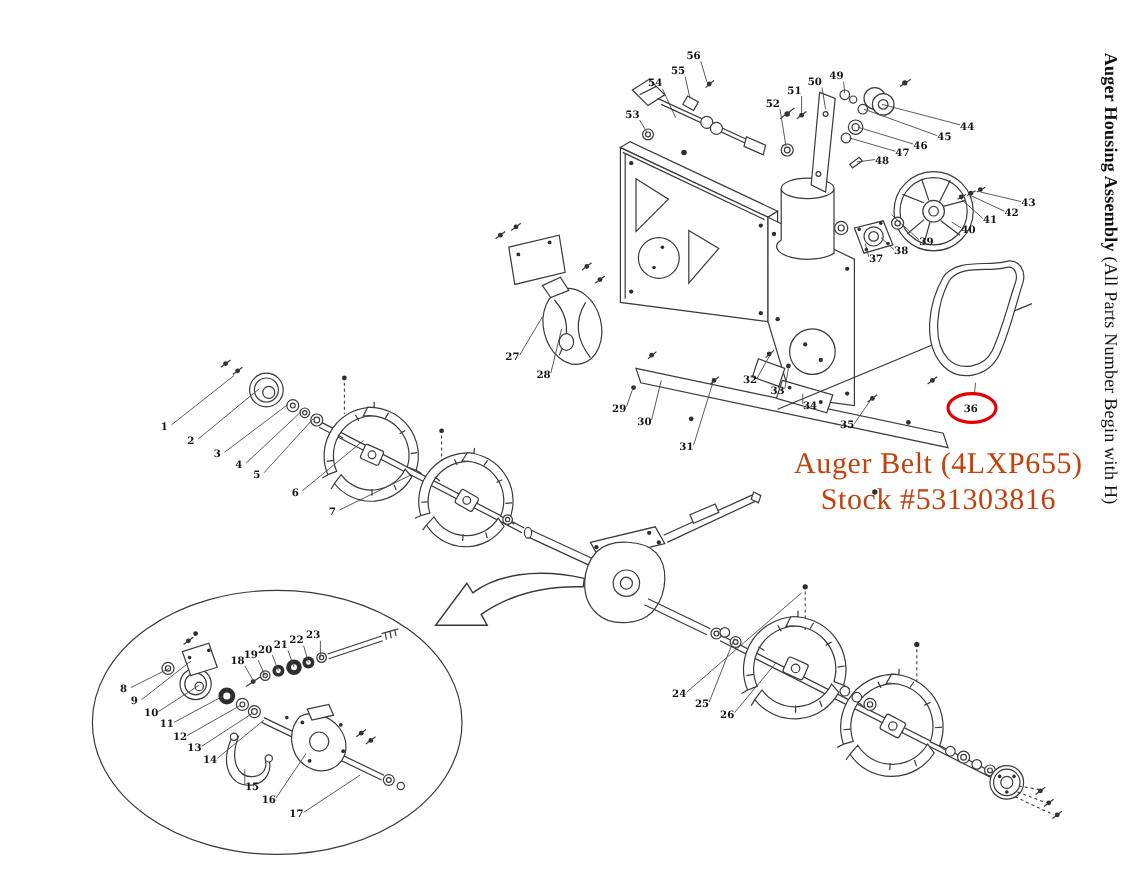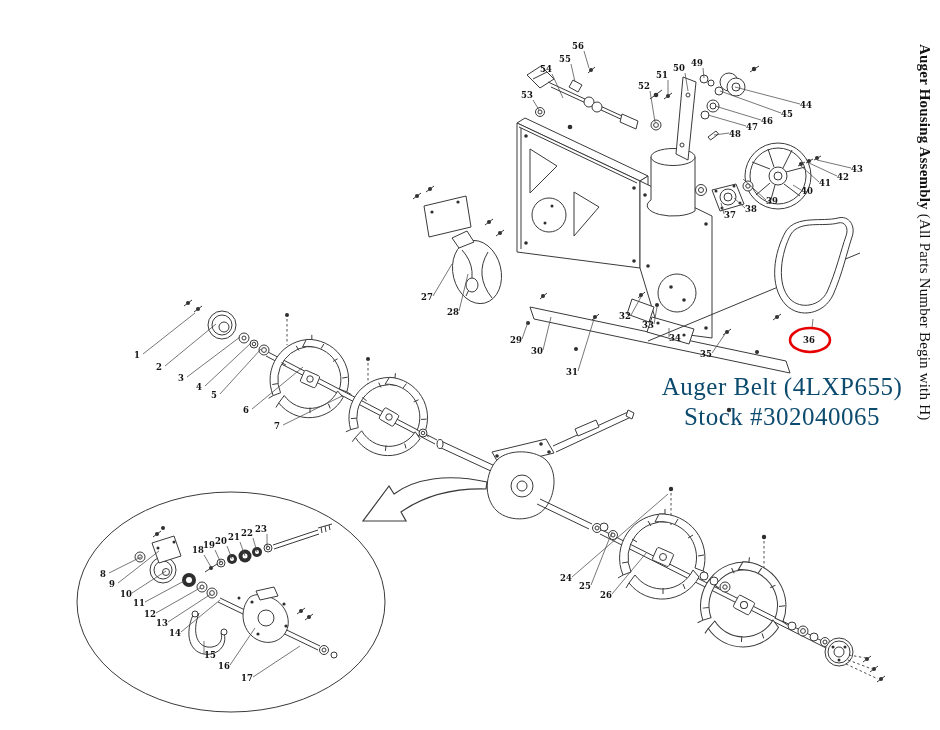--- a/index.html
+++ b/index.html
@@ -12,21 +12,21 @@
   .inkf{stroke:#3a3a3a;stroke-width:1;fill:#ffffff;}
   .dark{fill:#2e2e2e;stroke:none;}
   .dash{stroke:#3a3a3a;stroke-width:0.9;stroke-dasharray:2.5 2.5;fill:none;}
   #callouts text{font:bold 8.5px "DejaVu Serif",serif;fill:#141414;text-anchor:middle;}
   #callouts line{stroke:#4a4a4a;stroke-width:0.75;}
   .hl-ellipse{fill:none;stroke:#e60000;stroke-width:2.6;}
   #vertical-title{position:absolute;top:44px;right:7px;height:410px;
     writing-mode:vertical-rl;font-size:15px;color:#111;letter-spacing:0.2px;white-space:nowrap;}
   #vertical-title .b{font-weight:bold;}
   #red-annotation{position:absolute;left:636px;top:372px;width:292px;text-align:center;
-    color:#0c4a6e;font-size:25px;line-height:30px;letter-spacing:0.5px;font-weight:500;}
+    color:#c2410c;font-size:25px;line-height:30px;letter-spacing:0.5px;font-weight:500;}
 </style>
 </head>
 <body>
 
 <div id="stage">
 
 <svg id="diagram-svg" width="940" height="730" viewBox="0 0 940 730">
   <defs>
     <g id="rake">
       <path class="inkf" d="M-40,18 A44,44 0 0 1 2,-43 L6,-35 A36,36 0 0 0 -32,15 Z"></path>
@@ -440,16 +440,16 @@
         <text x="578" y="49">56</text>
       </g>
 </svg>
 
 <div id="vertical-title">
   <span class="b">Auger Housing Assembly</span><span> (All Parts Number Begin with H)</span>
 </div>
 
 <div id="red-annotation">
   <div>Auger Belt (4LXP655)</div>
-  <div>Stock #302040065</div>
+  <div>Stock #531303816</div>
 </div>
 
 </div>
 
 </body></html>

